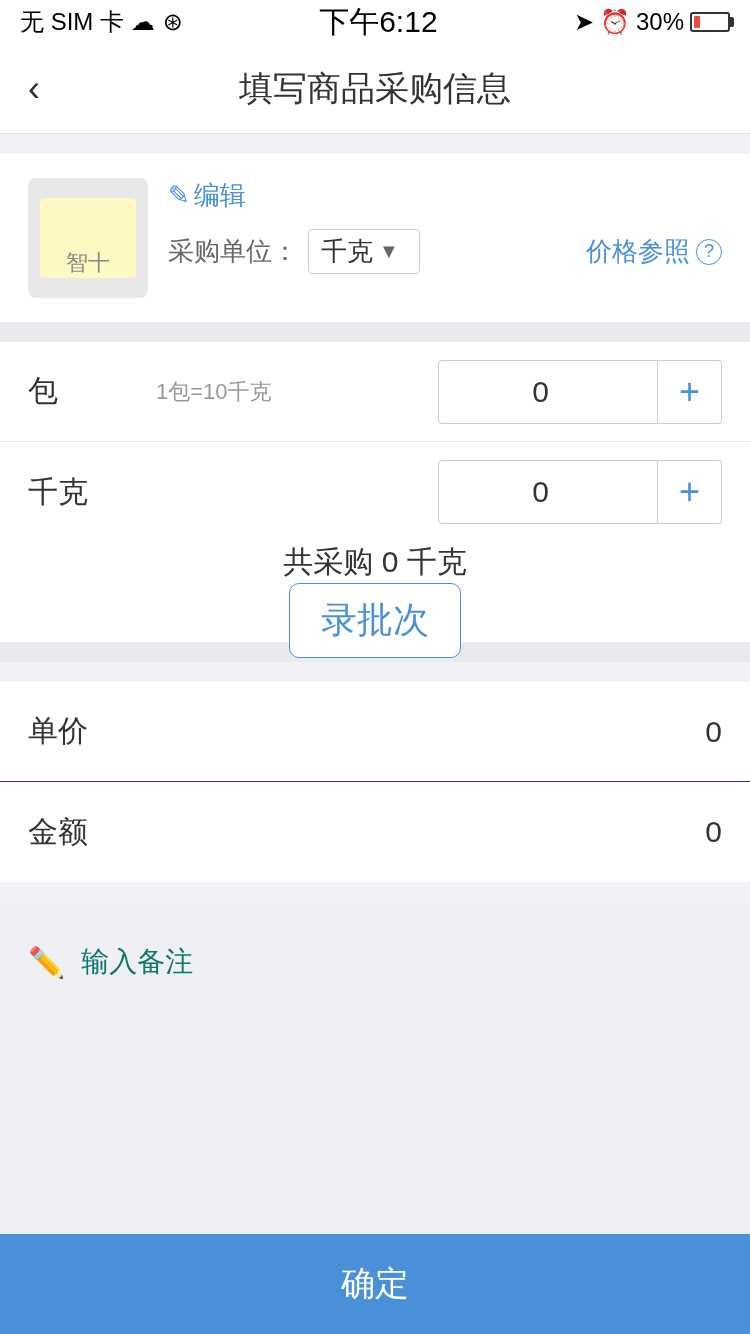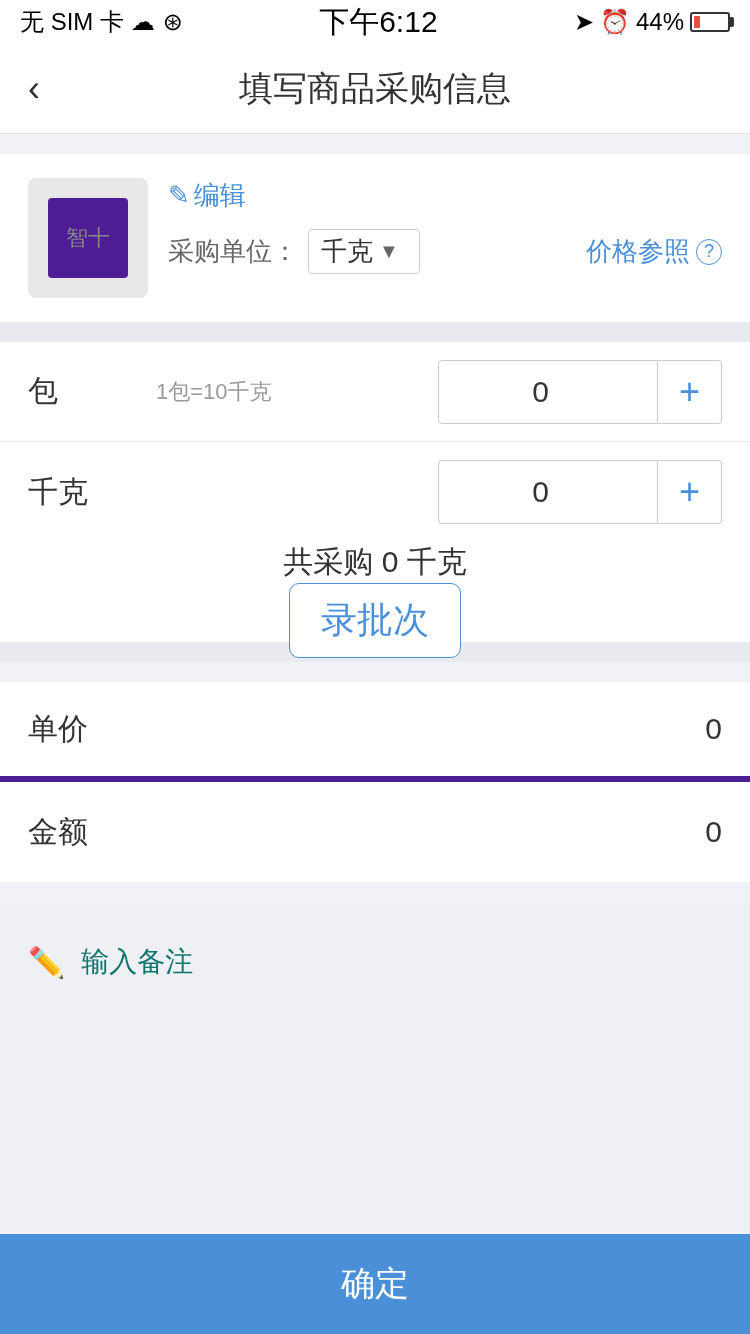--- a/index.html
+++ b/index.html
@@ -92,26 +92,26 @@
       width: 120px;
       height: 120px;
       background: #e8e8e8;
       border-radius: 8px;
       display: flex;
       align-items: center;
       justify-content: center;
       flex-shrink: 0;
     }
     .product-image-inner {
-      width: 80px;
+      width: 96px;
       height: 80px;
-      background: #4c1d95;
+      background: #fef9c3;
       border-radius: 4px;
       display: flex;
-      align-items: center;
+      align-items: flex-end;
       justify-content: center;
       color: #888;
       font-size: 22px;
     }
     .product-info {
       flex: 1;
     }
     .product-top {
       display: flex;
       justify-content: space-between;
@@ -247,21 +247,21 @@
     .info-section {
       background: #fff;
       margin-top: 20px;
     }
     .info-row {
       display: flex;
       align-items: center;
       justify-content: space-between;
       padding: 0 28px;
       height: 100px;
-      border-bottom: 6px solid #4c1d95;
+      border-bottom: 1px solid #4c1d95;
     }
     .info-row:last-child { border-bottom: none; }
     .info-label { font-size: 30px; color: #333; }
     .info-value { font-size: 30px; color: #333; }
 
     
     .remark-section {
       background: #eef0f3;
       margin-top: 20px;
       padding: 28px;
@@ -300,21 +300,21 @@
 
 <div class="status-bar">
   <div class="status-left">
     <span>无 SIM 卡 ☁</span>
     <span>⊛</span>
   </div>
   <div class="status-center">下午6:12</div>
   <div class="status-right">
     <span>➤</span>
     <span>⏰</span>
-    <span>44%</span>
+    <span>30%</span>
     <div class="battery">
       <div class="battery-fill"></div>
     </div>
   </div>
 </div>
 
 <div class="nav-bar">
   <span class="nav-back">‹</span>
   <span class="nav-title">填写商品采购信息</span>
 </div>

